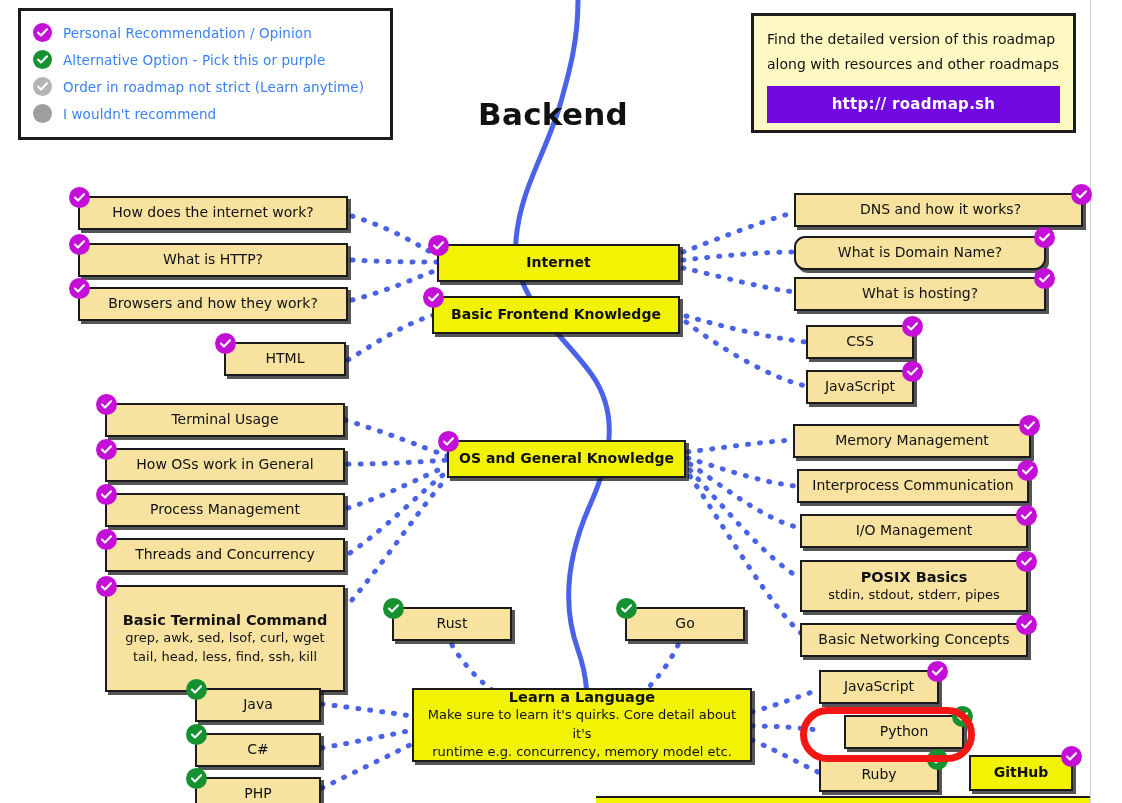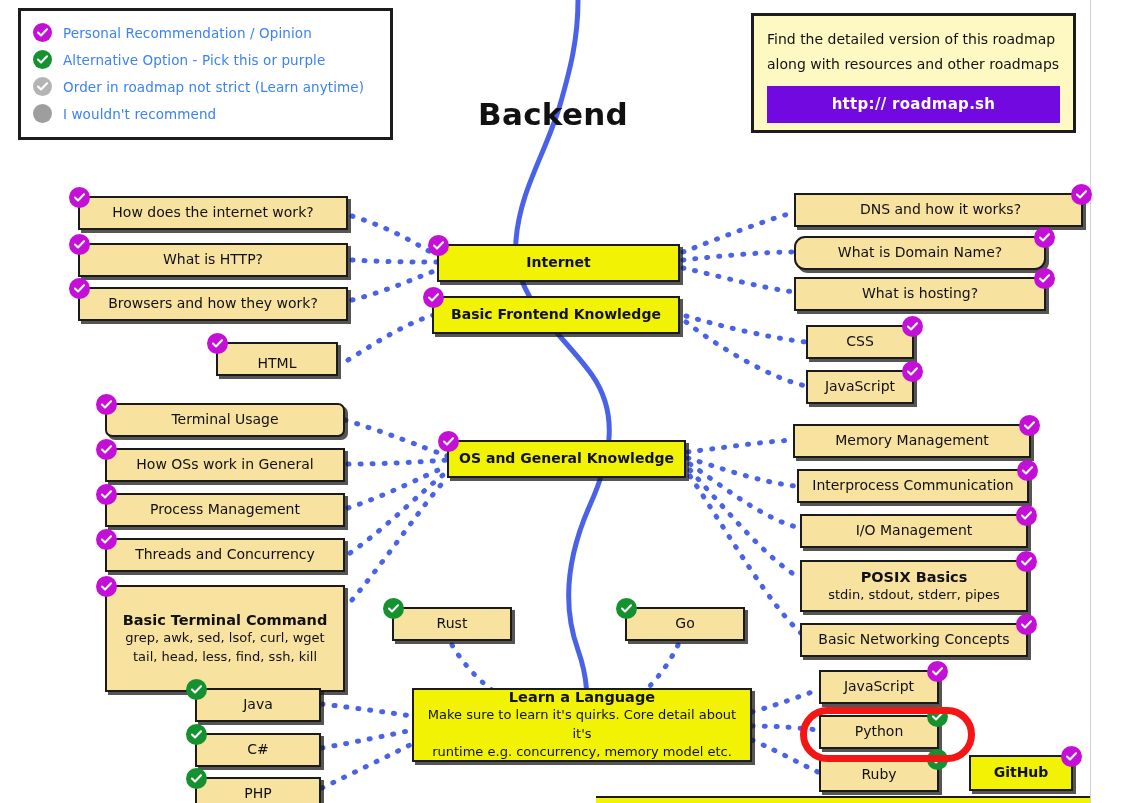--- a/index.html
+++ b/index.html
@@ -226,21 +226,21 @@
 
   <div class="node" style="left:78px;top:287px;width:270px;height:34px;">
     <span class="badge tl" style="background:#c30fd6;">
       <svg width="11" height="9" viewBox="0 0 11 9">
           <path d="M1 4.6 L4 7.5 L10 1.3" stroke="#fff" stroke-width="2.1" fill="none" stroke-linecap="round" stroke-linejoin="round"></path>
         </svg>
     </span>
     <span class="n-label">Browsers and how they work?</span>
   </div>
 
-  <div class="node" style="left:216px;top:342px;width:122px;height:34px;justify-content:flex-end;">
+  <div class="node" style="left:224px;top:342px;width:122px;height:34px;">
     <span class="badge tl" style="background:#c30fd6;">
       <svg width="11" height="9" viewBox="0 0 11 9">
           <path d="M1 4.6 L4 7.5 L10 1.3" stroke="#fff" stroke-width="2.1" fill="none" stroke-linecap="round" stroke-linejoin="round"></path>
         </svg>
     </span>
     <span class="n-label">HTML</span>
   </div>
 
   <div class="node primary" style="left:437px;top:244px;width:243px;height:38px;">
     <span class="badge tl" style="background:#c30fd6;">
@@ -298,21 +298,21 @@
 
   <div class="node" style="left:806px;top:370px;width:108px;height:34px;">
     <span class="badge tr" style="background:#c30fd6;">
       <svg width="11" height="9" viewBox="0 0 11 9">
           <path d="M1 4.6 L4 7.5 L10 1.3" stroke="#fff" stroke-width="2.1" fill="none" stroke-linecap="round" stroke-linejoin="round"></path>
         </svg>
     </span>
     <span class="n-label">JavaScript</span>
   </div>
 
-  <div class="node" style="left:105px;top:403px;width:240px;height:34px;border-radius:7px;">
+  <div class="node" style="left:105px;top:403px;width:240px;height:34px;">
     <span class="badge tl" style="background:#c30fd6;">
       <svg width="11" height="9" viewBox="0 0 11 9">
           <path d="M1 4.6 L4 7.5 L10 1.3" stroke="#fff" stroke-width="2.1" fill="none" stroke-linecap="round" stroke-linejoin="round"></path>
         </svg>
     </span>
     <span class="n-label">Terminal Usage</span>
   </div>
 
   <div class="node" style="left:105px;top:448px;width:240px;height:34px;">
     <span class="badge tl" style="background:#c30fd6;">
@@ -460,21 +460,21 @@
 
   <div class="node" style="left:819px;top:670px;width:120px;height:34px;">
     <span class="badge tr" style="background:#c30fd6;">
       <svg width="11" height="9" viewBox="0 0 11 9">
           <path d="M1 4.6 L4 7.5 L10 1.3" stroke="#fff" stroke-width="2.1" fill="none" stroke-linecap="round" stroke-linejoin="round"></path>
         </svg>
     </span>
     <span class="n-label">JavaScript</span>
   </div>
 
-  <div class="node" style="left:819px;top:715px;width:120px;height:34px;">
+  <div class="node" style="left:844px;top:715px;width:120px;height:34px;">
     <span class="badge tr" style="background:#16912f;">
       <svg width="11" height="9" viewBox="0 0 11 9">
           <path d="M1 4.6 L4 7.5 L10 1.3" stroke="#fff" stroke-width="2.1" fill="none" stroke-linecap="round" stroke-linejoin="round"></path>
         </svg>
     </span>
     <span class="n-label">Python</span>
   </div>
 
   <div class="node" style="left:819px;top:758px;width:120px;height:34px;">
     <span class="badge tr" style="background:#16912f;">

